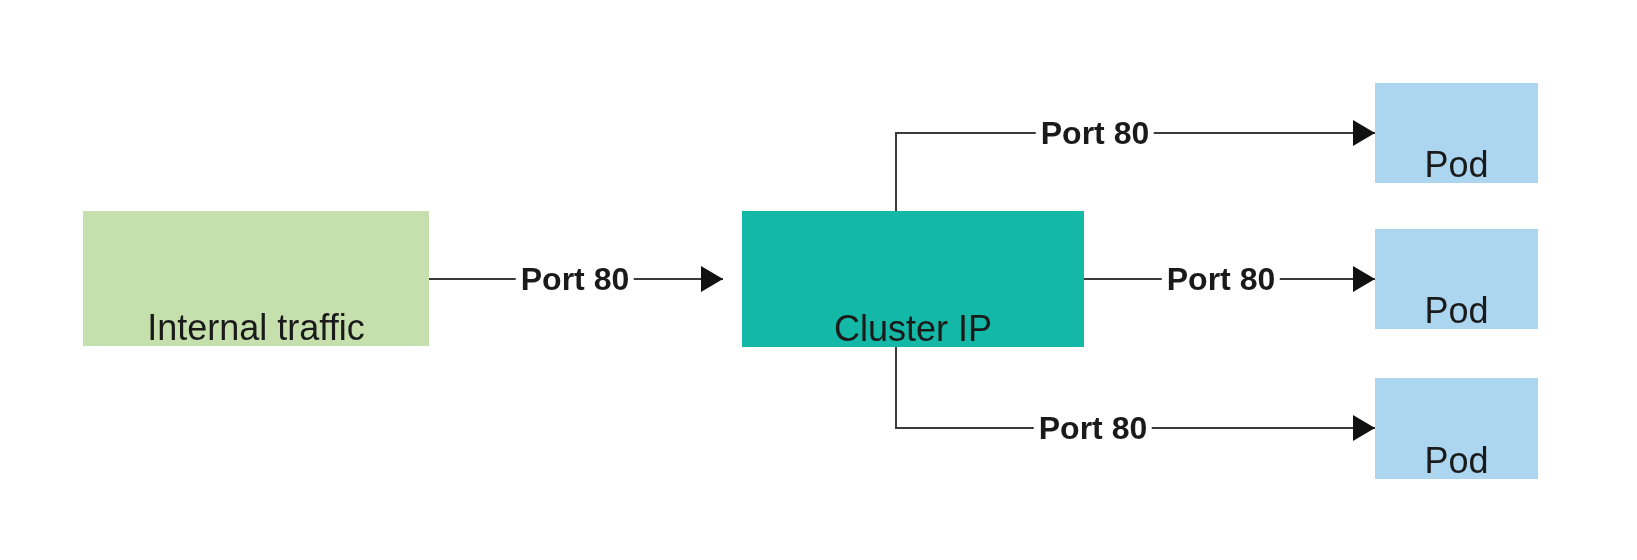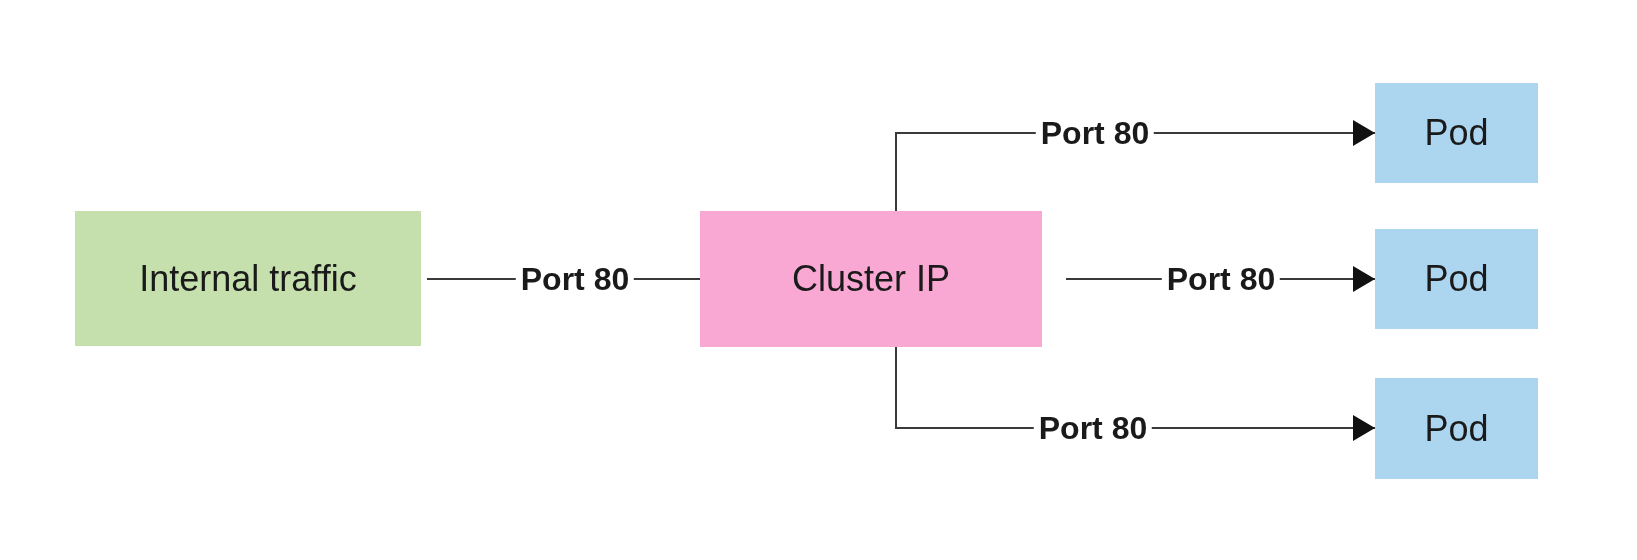--- a/index.html
+++ b/index.html
@@ -22,21 +22,21 @@
     width: 1637px;
     height: 560px;
   }
   .wires path.wire {
     fill: none;
     stroke-width: 2px;
   }
   .node {
     position: absolute;
     display: flex;
-    align-items: center;
+    align-items: flex-end;
     justify-content: center;
     font-size: 36px;
     line-height: 1;
     white-space: nowrap;
   }
   .edge-label {
     position: absolute;
     transform: translate(-50%, -50%);
     background: #ffffff;
     padding: 0 5px;
@@ -56,25 +56,25 @@
       <marker id="arrow" markerUnits="userSpaceOnUse" markerWidth="22" markerHeight="26" viewBox="0 0 22 26" refX="22" refY="13" orient="auto">
         <path d="M0,0 L22,13 L0,26 Z" fill="#111111"></path>
       </marker>
     </defs>
     <path class="wire" d="M427,279 H723" marker-end="url(#arrow)" stroke="#3a3a3a"></path>
     <path class="wire" d="M896,211 V133 H1375" marker-end="url(#arrow)" stroke="#3a3a3a"></path>
     <path class="wire" d="M1066,279 H1375" marker-end="url(#arrow)" stroke="#3a3a3a"></path>
     <path class="wire" d="M896,347 V428 H1375" marker-end="url(#arrow)" stroke="#3a3a3a"></path>
   </svg>
 
-  <div class="node" style="left: 75px; top: 211px; width: 346px; height: 135px; background-color: rgb(198, 224, 173);">
+  <div class="node" style="left: 83px; top: 211px; width: 346px; height: 135px; background-color: rgb(198, 224, 173);">
     <span>Internal traffic</span>
   </div>
 
-  <div class="node" style="left: 700px; top: 211px; width: 342px; height: 136px; background-color: #f9a8d4;">
+  <div class="node" style="left: 742px; top: 211px; width: 342px; height: 136px; background-color: #14b8a6;">
     <span>Cluster IP</span>
   </div>
 
   <div class="node" style="left: 1375px; top: 83px; width: 163px; height: 100px; background-color: rgb(172, 213, 240);">
     <span>Pod</span>
   </div>
 
   <div class="node" style="left: 1375px; top: 229px; width: 163px; height: 100px; background-color: rgb(172, 213, 240);">
     <span>Pod</span>
   </div>

